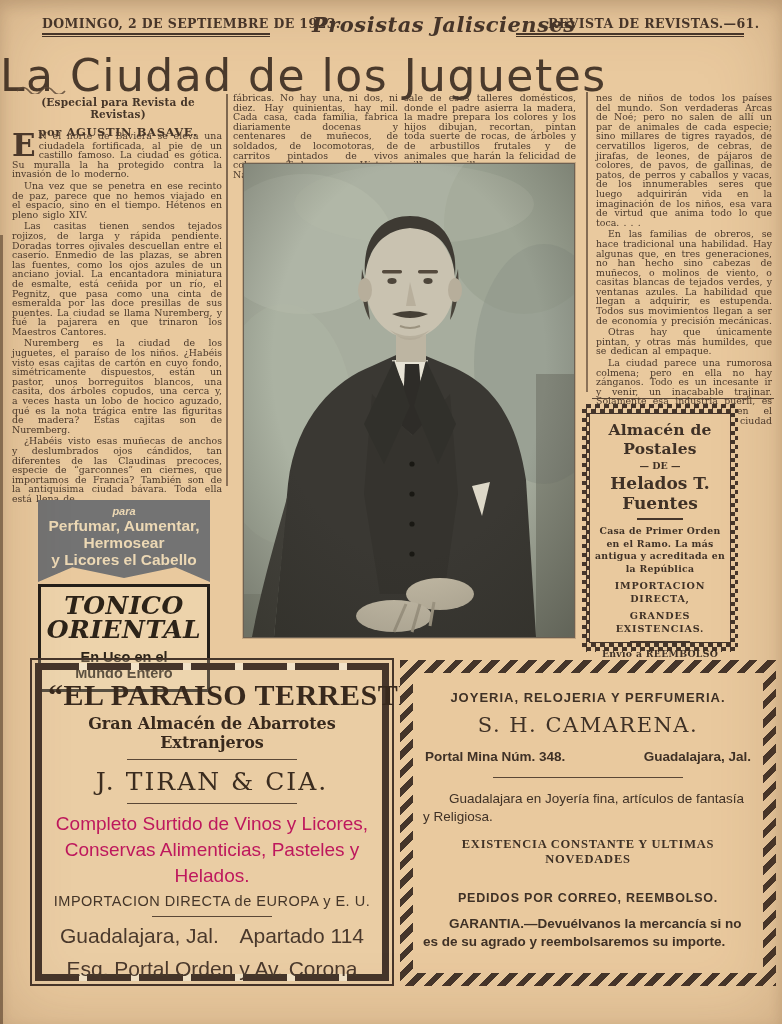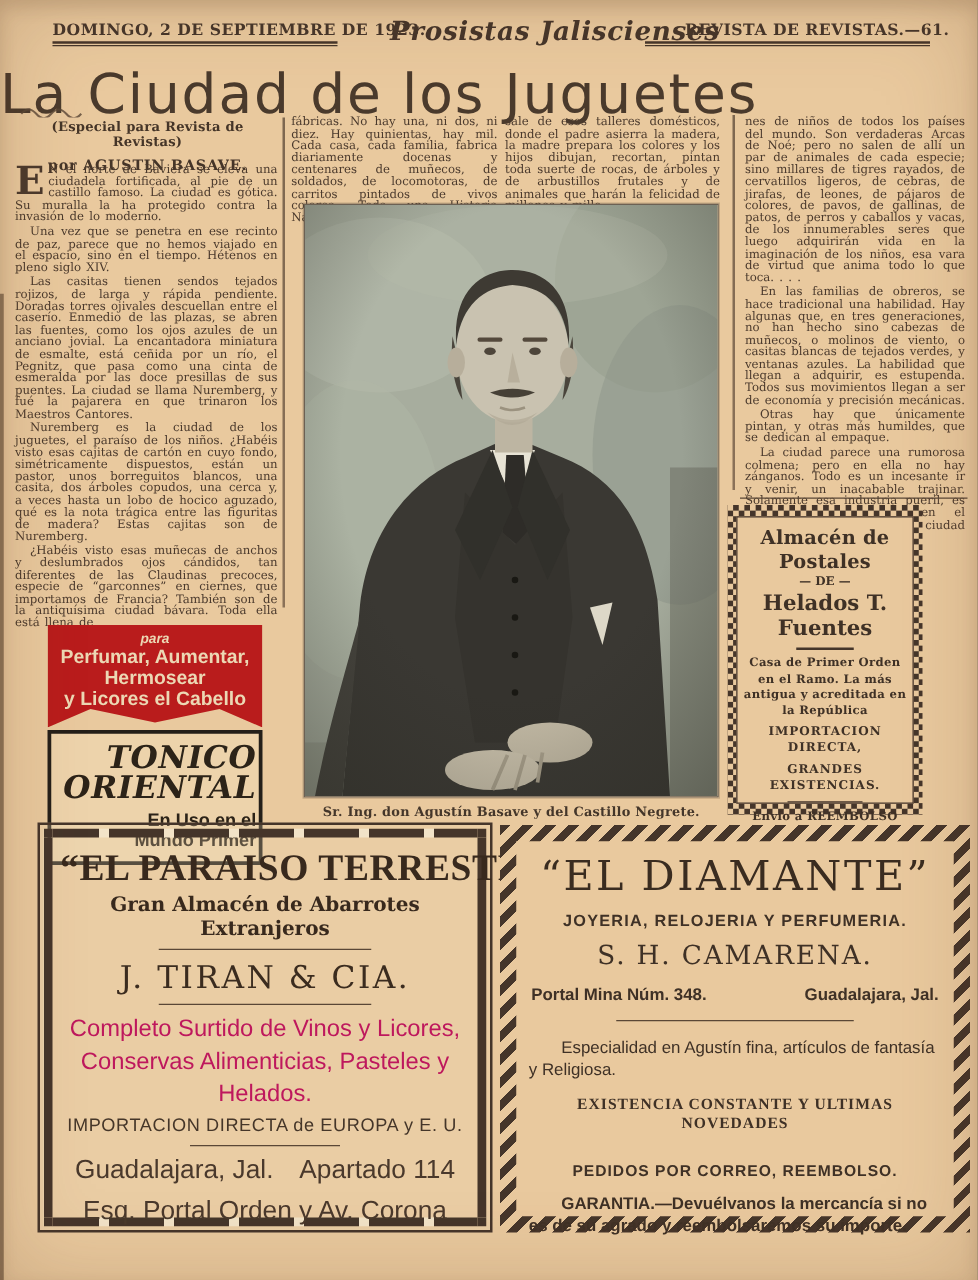--- a/index.html
+++ b/index.html
@@ -52,27 +52,27 @@
   .end-rule{position:absolute;height:0;border-top:1.5px solid var(--ink-soft);}
   .flourish{position:absolute;opacity:.8;}
 
   
   .photo-frame{position:absolute;border:1px solid #6c6154;box-shadow:0 0 0 1px rgba(90,70,50,.25);}
   .caption{position:absolute;text-align:center;font-weight:bold;font-size:10.3px;color:#44362a;letter-spacing:.2px;}
 
   
   .tonico{position:absolute;}
   .tonico-banner{
-    background:#b91c1c;color:#ecd8b4;text-align:center;padding:5px 2px 14px;
+    background:#737373;color:#ecd8b4;text-align:center;padding:5px 2px 14px;
     clip-path:polygon(0 0,100% 0,100% 100%,80% 82%,50% 95%,20% 82%,0 100%);
     font-family:"Liberation Sans",sans-serif;
   }
   .tonico-banner .t1{font-style:italic;font-size:11px;font-weight:bold;}
   .tonico-banner .t2{font-size:15.5px;font-weight:bold;line-height:17px;}
-  .tonico-box{border:3.5px solid #241f19;margin-top:2px;text-align:right;padding:7px 2px 8px;background:rgba(245,228,196,.35);}
+  .tonico-box{border:3.5px solid #241f19;margin-top:2px;text-align:center;padding:7px 2px 8px;background:rgba(245,228,196,.35);}
   .tonico-name{font-size:25px;line-height:24px;font-weight:bold;font-style:italic;letter-spacing:.5px;color:#2c2318;}
   .tonico-tag{font-family:"Liberation Sans",sans-serif;font-weight:bold;font-size:14.5px;line-height:16px;margin-top:7px;color:#2c2318;}
 
   
   .postales{
     position:absolute;
     background:repeating-conic-gradient(var(--ink) 0% 25%, var(--paper) 0% 50%) 0 0 / 9px 9px;
     padding:9px 7px;
   }
   .postales-in{background:var(--paper);border:1px solid var(--ink);padding:6px 4px;text-align:center;color:#3f3126;height:100%;}
@@ -229,35 +229,34 @@
       <path d="M156,162 Q166,166 176,162" stroke="#9b927f" stroke-width="2" fill="none"></path>
 
       <path d="M146,166 Q166,178 186,166 Q166,186 146,166 Z" fill="#b1a895" opacity=".7"></path>
 
       <ellipse cx="196" cy="430" rx="34" ry="16" fill="#c4bba6"></ellipse>
       <ellipse cx="150" cy="452" rx="38" ry="16" fill="#cac1ac"></ellipse>
       <path d="M162,440 L150,468 M176,440 L168,468 M190,438 L186,462" stroke="#a89f8b" stroke-width="3" fill="none"></path>
       <rect width="330" height="473" fill="url(#vig)"></rect>
     </svg>
   </div>
-  <div class="caption" style="left:243px;top:644px;width:332px;">Sr. Ing. don Agustín Basave y del Castillo Negrete.</div>
 
   <div class="tonico" style="left:38px;top:500px;width:172px;">
     <div class="tonico-banner">
       <div class="t1">para</div>
       <div class="t2">Perfumar, Aumentar,</div>
       <div class="t2">Hermosear</div>
       <div class="t2">y Licores el Cabello</div>
     </div>
     <div class="tonico-box">
       <div class="tonico-name">TONICO</div>
       <div class="tonico-name">ORIENTAL</div>
       <div class="tonico-tag">
         <div>En Uso en el</div>
-        <div>Mundo Primer</div>
+        <div>Mundo Entero</div>
       </div>
     </div>
   </div>
 
   <div class="postales" style="left:582px;top:404px;width:156px;height:248px;">
     <div class="postales-in">
       <div class="ttl">Almacén de Postales</div>
       <div class="de">—  DE  —</div>
       <div class="own">Helados T. Fuentes</div>
       <div class="sep"></div>
@@ -285,27 +284,26 @@
       <div class="row">
         <span>Guadalajara, Jal.</span>
         <span>Apartado 114</span>
       </div>
       <div class="addr">Esq. Portal Orden y Av. Corona</div>
     </div>
   </div>
 
   <div class="diamante" style="left:400px;top:660px;width:376px;height:326px;">
     <div class="diamante-in">
-      <div class="ttl">“EL DIAMANTE”</div>
       <div class="sub">JOYERIA, RELOJERIA Y PERFUMERIA.</div>
       <div class="own">S. H. CAMARENA.</div>
       <div class="addr-row">
         <span>Portal Mina Núm. 348.</span>
         <span>Guadalajara, Jal.</span>
       </div>
       <div class="arrow-rule"></div>
-      <div class="spec"><span class="ind"></span><span>Especialidad en Agustín fina, artículos de fantasía y Religiosa.</span></div>
+      <div class="spec"><span class="ind"></span><span>Guadalajara en Joyería fina, artículos de fantasía y Religiosa.</span></div>
       <div class="l1">EXISTENCIA CONSTANTE Y ULTIMAS NOVEDADES</div>
       <div class="l2">PEDIDOS POR CORREO, REEMBOLSO.</div>
       <div class="gar"><span class="ind"></span><span>GARANTIA.—Devuélvanos la mercancía si no es de su agrado y reembolsaremos su importe.</span></div>
     </div>
   </div>
 </div>
 
 </body></html>

